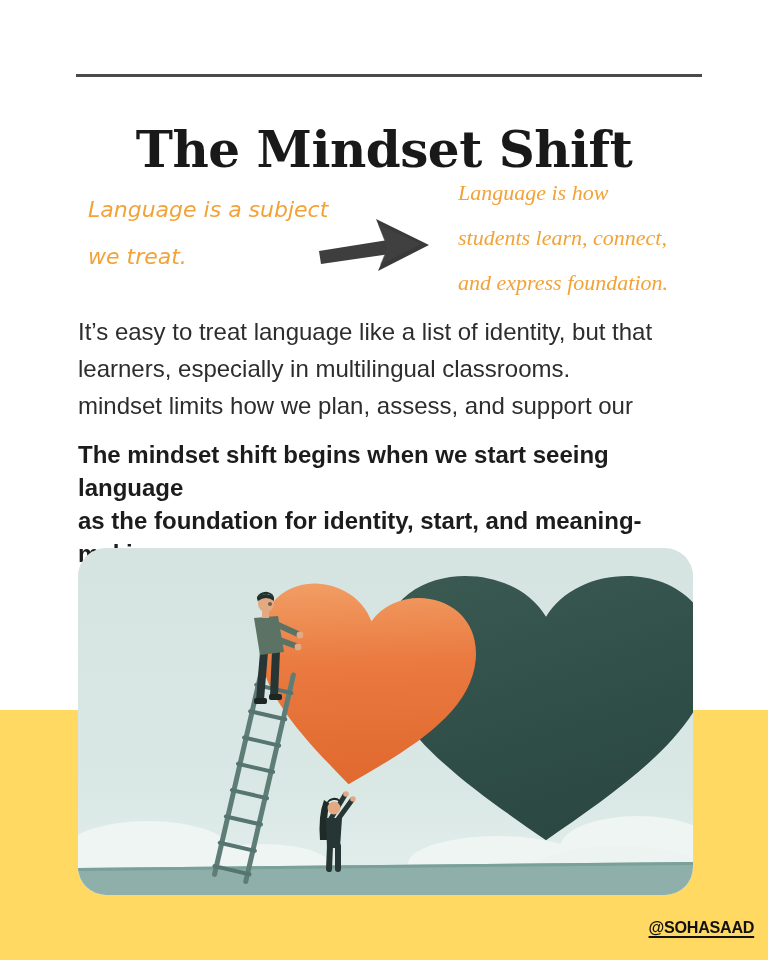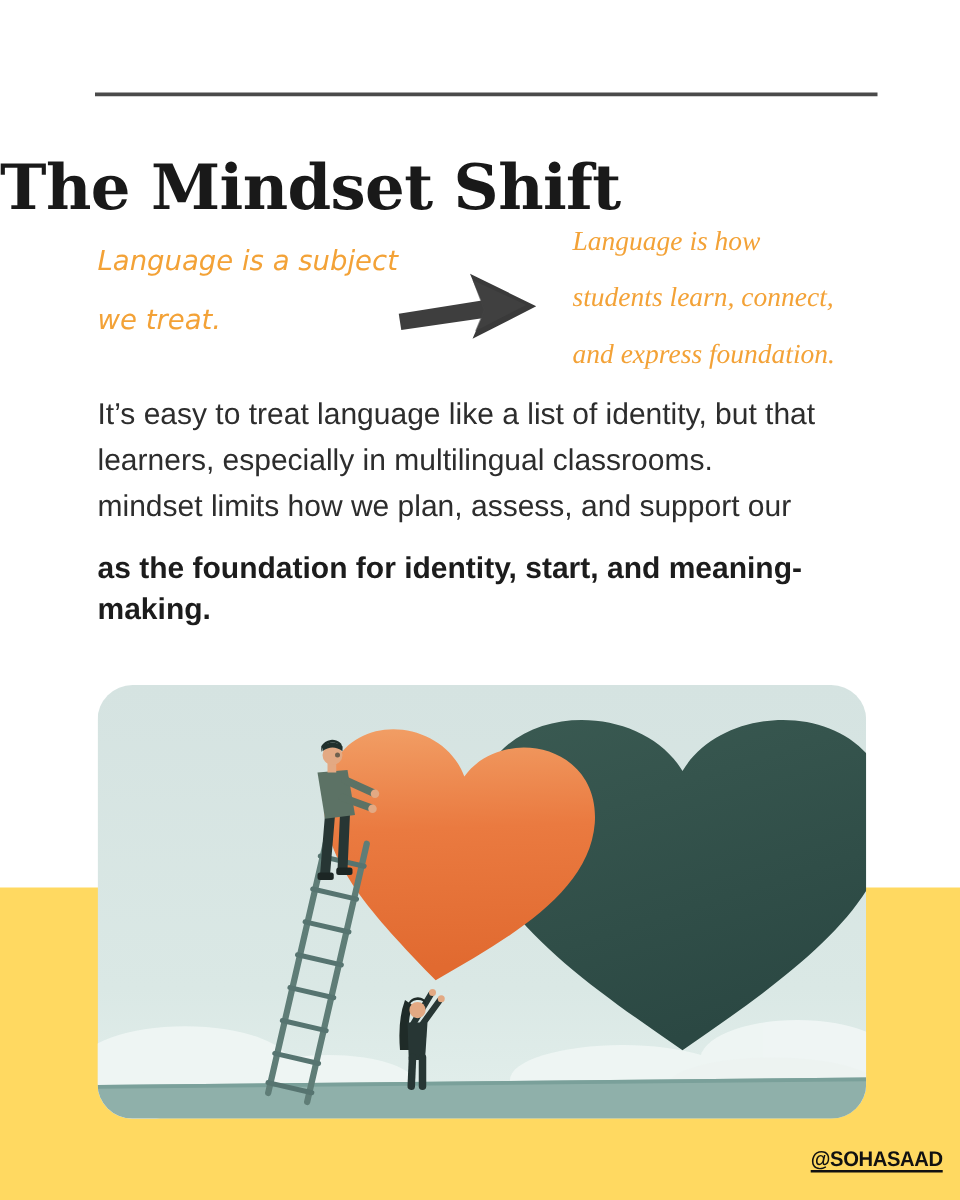--- a/index.html
+++ b/index.html
@@ -13,29 +13,29 @@
   .yellow-band{
     position:absolute;left:0;top:710px;width:768px;height:250px;
     background:#FFD961;
   }
   .top-rule{
     position:absolute;left:76px;top:74px;width:626px;height:3px;
     background:#4a4a4a;
   }
   .title{
     position:absolute;left:0;top:86px;width:768px;
-    text-align:left;
+    text-align:center;
     font-family:"DejaVu Serif", serif;
     font-weight:700;
     font-size:50px;
     letter-spacing:-0.5px;
     color:#191919;
   }
   .hand-before{
-    position:absolute;left:78px;top:186px;width:250px;
+    position:absolute;left:88px;top:186px;width:250px;
     font-style:italic;
     font-family:"DejaVu Sans", sans-serif;
     font-size:22px;line-height:47px;
     color:#F3A237;
   }
   .hand-after{
     position:absolute;left:458px;top:170px;width:250px;
     font-style:italic;
     font-family:Liberation Serif, serif;
     font-size:22px;line-height:45px;
@@ -101,20 +101,21 @@
     <div>and express foundation.</div>
   </div>
 
   <div class="intro">
     <div>It’s easy to treat language like a list of identity, but that</div>
     <div>learners, especially in multilingual classrooms.</div>
     <div>mindset limits how we plan, assess, and support our</div>
   </div>
 
   <div class="emphasis">
+    <div>The mindset shift begins when we start seeing language</div>
     <div>as the foundation for identity, start, and meaning-</div>
     <div>making.</div>
   </div>
 
   <div class="illustration">
     <svg width="615" height="347" viewBox="0 0 615 347" xmlns="http://www.w3.org/2000/svg">
       <defs>
         <linearGradient id="orangeGrad" x1="0" y1="0" x2="0.2" y2="1">
           <stop offset="0" stop-color="#f2a168"></stop>
           <stop offset="0.45" stop-color="#ea7a40"></stop>

